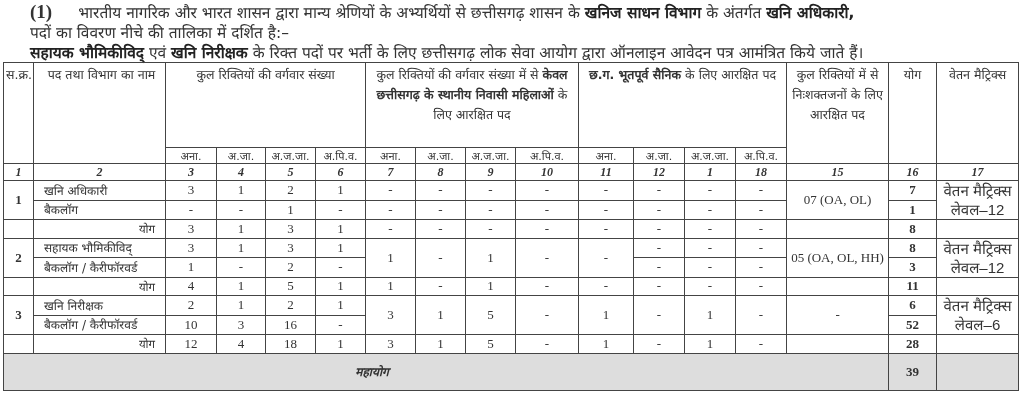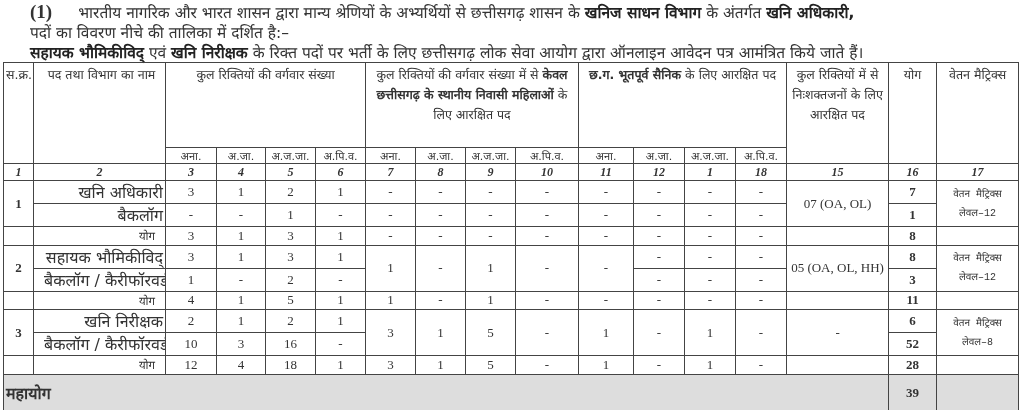--- a/index.html
+++ b/index.html
@@ -7,27 +7,27 @@
   .para { position:absolute; left:6px; top:2px; width:1014px; font-size:15.5px; line-height:20px; color:#333;margin-left:24px; }
   .para .num { font-family:"Liberation Serif", serif; font-weight:bold; font-size:19px; margin-right:26px; }
   .para b { font-weight:bold; color:#222; }
   table { position:absolute; left:3px; top:62px; border-collapse:collapse; table-layout:fixed; width:1015px; font-size:12px;padding-left:24px; }
   td, th { border:1.3px solid #444; text-align:center; vertical-align:middle; padding:0 2px; font-weight:normal; color:#333; overflow:hidden; white-space:nowrap; }
   th.wrap { white-space:normal; line-height:20px; vertical-align:top; padding-top:2px; }
   .h1 th { height:82px; font-size:12.5px; }
   .h2 th { height:15px; font-size:11px; }
   .h3 td { height:16px; font-family:"Liberation Serif", serif; font-style:italic; font-weight:bold; font-size:12px; }
   .dr td { height:17.5px; font-family:"Liberation Serif", serif; font-size:13px; }
-  td.name { text-align:right; padding-left:10px; font-family:"DejaVu Sans", sans-serif; font-size:16px; }
+  td.name { text-align:left; padding-left:10px; font-family:"DejaVu Sans", sans-serif; font-size:12px; }
   td.sub { text-align:right; padding-right:10px; font-family:"DejaVu Sans", sans-serif; font-size:11.5px; }
   td.bold { font-weight:bold; }
   td.sn { font-weight:bold; font-family:"Liberation Serif", serif; }
-  td.pay { font-family:Liberation Mono, monospace; font-size:10px; line-height:19px; white-space:normal; }
+  td.pay { font-family:Liberation Sans, sans-serif; font-size:15px; line-height:19px; white-space:normal; }
   tr.grand td { height:36px; background:#ddd; }
-  tr.grand td.glabel { text-align:left; padding-right:150px; font-weight:bold; font-family:"DejaVu Sans", sans-serif; font-size:16px; }
+  tr.grand td.glabel { text-align:center; padding-right:150px; font-weight:bold; font-family:"DejaVu Sans", sans-serif; font-size:12px;font-style:italic; }
   .bb { font-weight:bold; }
 </style>
 </head>
 <body>
 
 <div class="para">
   <div><span class="num">(1)</span><span>भारतीय नागरिक और भारत शासन द्वारा मान्य श्रेणियों के अभ्यर्थियों से छत्तीसगढ़ शासन के </span><b>खनिज साधन विभाग</b><span> के अंतर्गत </span><b>खनि अधिकारी,</b></div>
   <div>पदों का विवरण नीचे की तालिका में दर्शित है:–</div>
   <div><b>सहायक भौमिकीविद्</b><span> एवं </span><b>खनि निरीक्षक</b><span> के रिक्त पदों पर भर्ती के लिए छत्तीसगढ़ लोक सेवा आयोग द्वारा ऑनलाइन आवेदन पत्र आमंत्रित किये जाते हैं।</span></div>
 </div>
@@ -212,21 +212,21 @@
     <td rowspan="2">3</td>
     <td rowspan="2">1</td>
     <td rowspan="2">5</td>
     <td rowspan="2">-</td>
     <td rowspan="2">1</td>
     <td rowspan="2">-</td>
     <td rowspan="2">1</td>
     <td rowspan="2">-</td>
     <td rowspan="2">-</td>
     <td class="bold">6</td>
-    <td rowspan="2" class="pay">वेतन मैट्रिक्स लेवल–8</td>
+    <td rowspan="2" class="pay">वेतन मैट्रिक्स लेवल–6</td>
   </tr>
   <tr class="dr">
     <td class="name">बैकलॉग / कैरीफॉरवर्ड</td>
     <td>10</td>
     <td>3</td>
     <td>16</td>
     <td>-</td>
     <td class="bold">52</td>
   </tr>
   <tr class="dr">

